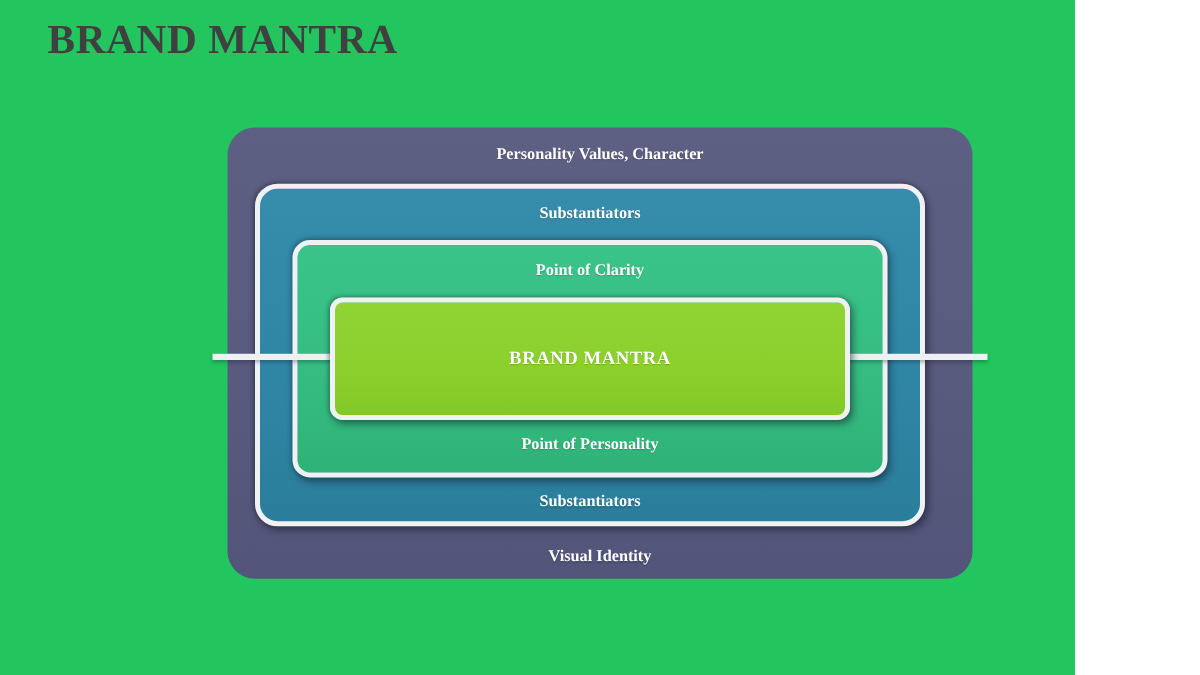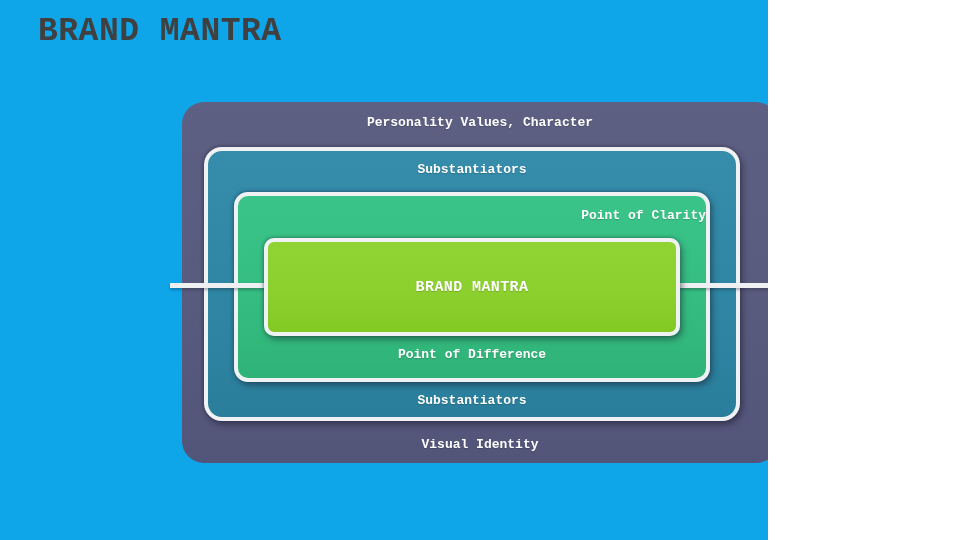--- a/index.html
+++ b/index.html
@@ -1,18 +1,18 @@
 <!DOCTYPE html>
 <html><head>
 <meta charset="utf-8">
 <style>
   html,body{margin:0;padding:0;background:#ffffff;}
   .slide{
-    position:relative;width:768px;height:540px;background:#0ea5e9;overflow:hidden;
-    font-family:Liberation Mono, monospace;
+    position:relative;width:860px;height:540px;background:#22c55e;overflow:hidden;
+    font-family:Liberation Serif, serif;
   }
   .title{
     position:absolute;left:38px;top:12px;margin:0;
     font-size:33px;line-height:40px;font-weight:bold;color:#404040;letter-spacing:.5px;
   }
   
   .box{position:absolute;box-sizing:border-box;}
   .box-outer{
     left:182px;top:102px;width:596px;height:361px;border-radius:22px;
     background:linear-gradient(180deg,#5e6083 0%,#595b7e 55%,#525479 100%);
@@ -48,42 +48,42 @@
     position:absolute;left:0;width:100%;text-align:center;
     color:#ffffff;font-size:13px;line-height:16px;font-weight:600;
     text-shadow:0 1px 1px rgba(0,0,0,.18);
   }
   .core-lbl{
     color:#ffffff;font-size:15px;font-weight:bold;letter-spacing:.4px;
     text-shadow:0 1px 1px rgba(0,0,0,.18);
   }
   .t-outer-top{top:13px;}   .t-outer-bottom{top:335px;}
   .t-teal-top{top:11px;}    .t-teal-bottom{top:242px;}
-  .t-green-top{top:12px;text-align:right;}   .t-green-bottom{top:151px;}
+  .t-green-top{top:12px;}   .t-green-bottom{top:151px;}
 </style>
 </head>
 <body>
 
 <div class="slide">
 
   <h1 class="title">BRAND MANTRA</h1>
 
   <div class="center-line"></div>
 
   <div class="box box-outer">
     <div class="lbl t-outer-bottom">Visual Identity</div>
     <div class="lbl t-outer-top">Personality Values, Character</div>
 
     <div class="box box-teal">
       <div class="lbl t-teal-top">Substantiators</div>
       <div class="lbl t-teal-bottom">Substantiators</div>
 
       <div class="box box-green">
         <div class="lbl t-green-top">Point of Clarity</div>
-        <div class="lbl t-green-bottom">Point of Difference</div>
+        <div class="lbl t-green-bottom">Point of Personality</div>
 
         <div class="box box-lime">
           <span class="core-lbl">BRAND MANTRA</span>
         </div>
 
       </div>
     </div>
   </div>
 
 </div>

